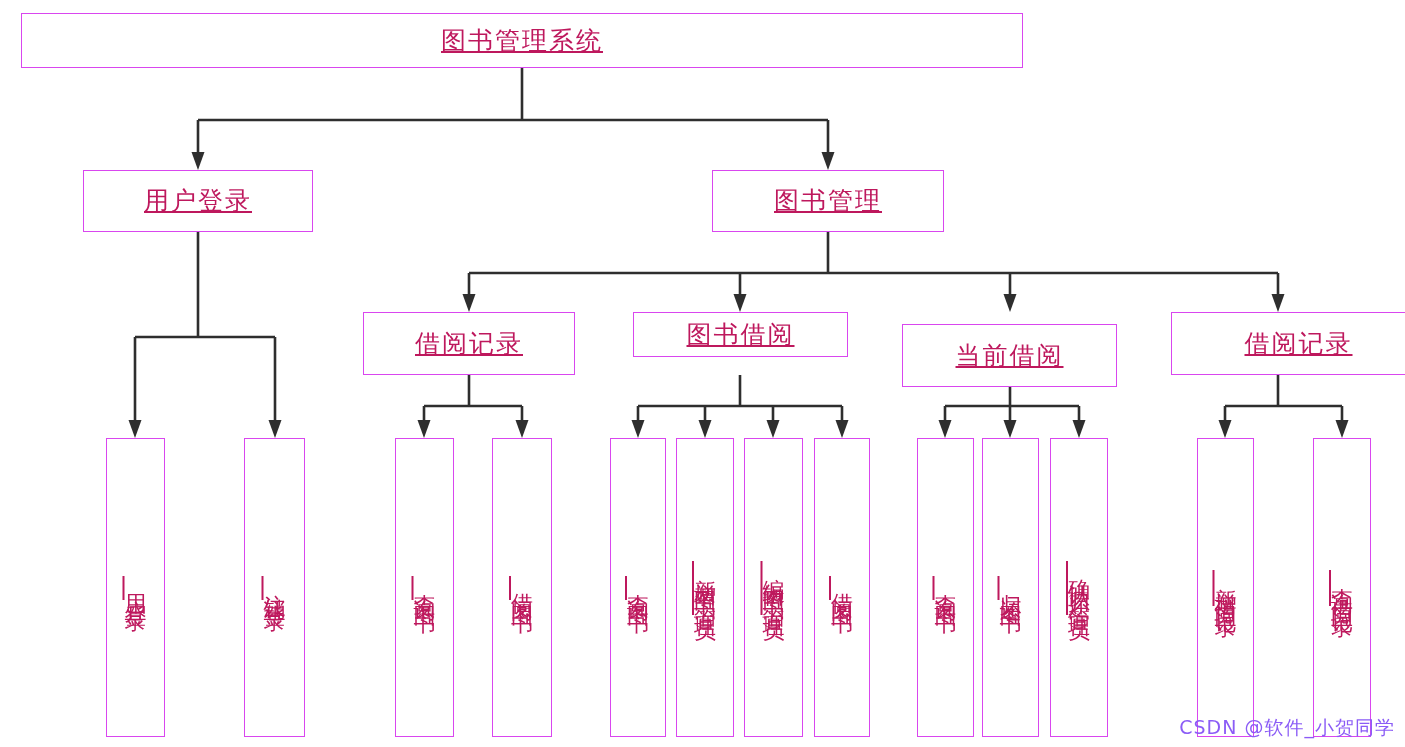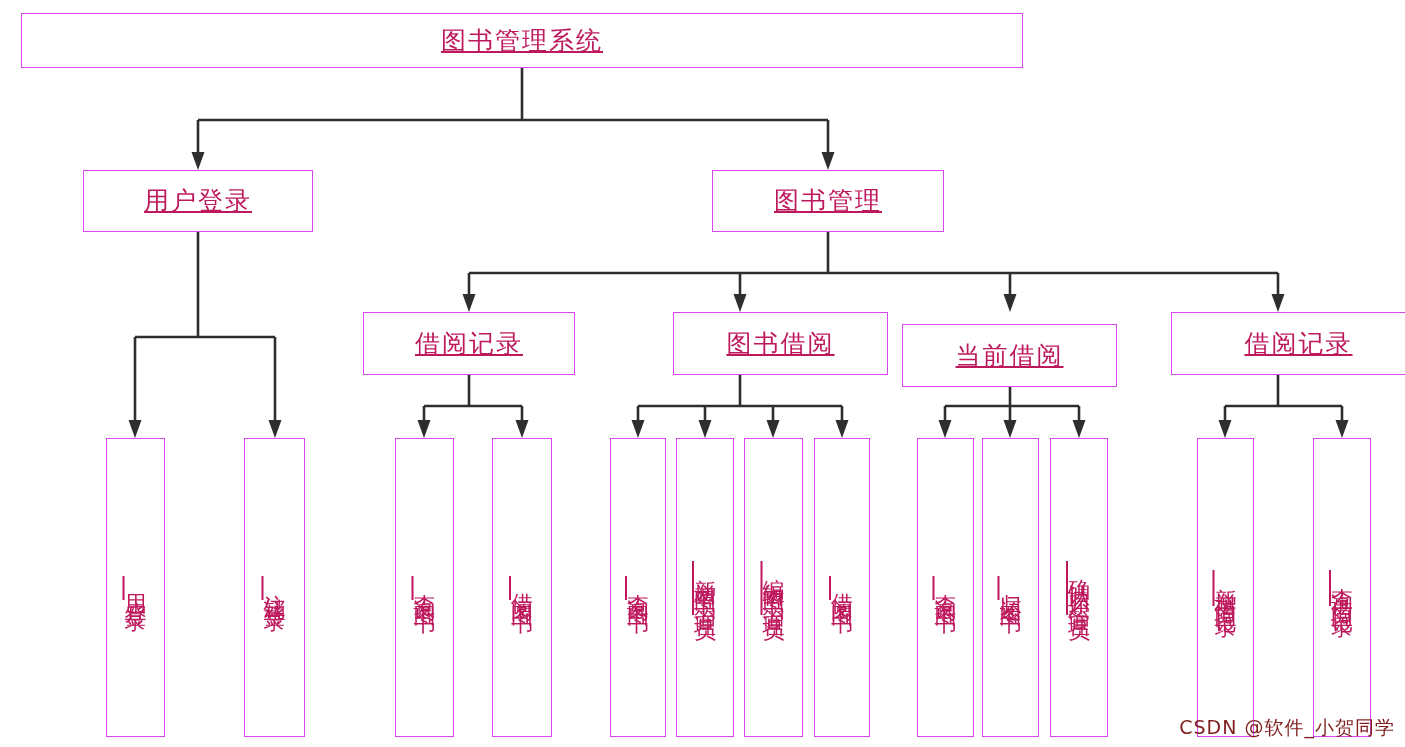--- a/index.html
+++ b/index.html
@@ -38,21 +38,21 @@
     text-orientation: upright;
     font-size: 22px;
     letter-spacing: 6px;
     line-height: 1;
     padding: 8px 0;
   }
   .watermark {
     position: absolute;
     right: 10px;
     bottom: 6px;
-    color: #7f1d1d;
+    color: #8b5cf6;
     font-size: 19px;
     letter-spacing: 1px;
     white-space: nowrap;
   }
 </style>
 </head>
 <body>
 
 <div class="canvas">
 
@@ -84,21 +84,21 @@
       <polygon points="1218.5,420 1231.5,420 1225,438" class="arrowhead"></polygon>
       <polygon points="1335.5,420 1348.5,420 1342,438" class="arrowhead"></polygon>
     </svg>
 
   <div class="node" style="left:21px; top:13px; width:1002px; height:55px;">图书管理系统</div>
 
   <div class="node" style="left:83px; top:170px; width:230px; height:62px;">用户登录</div>
   <div class="node" style="left:712px; top:170px; width:232px; height:62px;">图书管理</div>
 
   <div class="node" style="left:363px; top:312px; width:212px; height:63px;">借阅记录</div>
-  <div class="node" style="left:633px; top:312px; width:215px; height:63px;margin-left:40px;">图书借阅</div>
+  <div class="node" style="left:633px; top:312px; width:215px; height:45px;">图书借阅</div>
   <div class="node" style="left:902px; top:324px; width:215px; height:63px;">当前借阅</div>
   <div class="node" style="left:1171px; top:312px; width:255px; height:63px;">借阅记录</div>
 
   <div class="node vert" style="left:106px; top:438px; width:59px; height:299px;">用户登录</div>
   <div class="node vert" style="left:244px; top:438px; width:61px; height:299px;">注销登录</div>
 
   <div class="node vert" style="left:395px; top:438px; width:59px; height:299px;">查询图书</div>
   <div class="node vert" style="left:492px; top:438px; width:60px; height:299px;">借阅图书</div>
 
   <div class="node vert" style="left:610px; top:438px; width:56px; height:299px;">查询图书</div>

